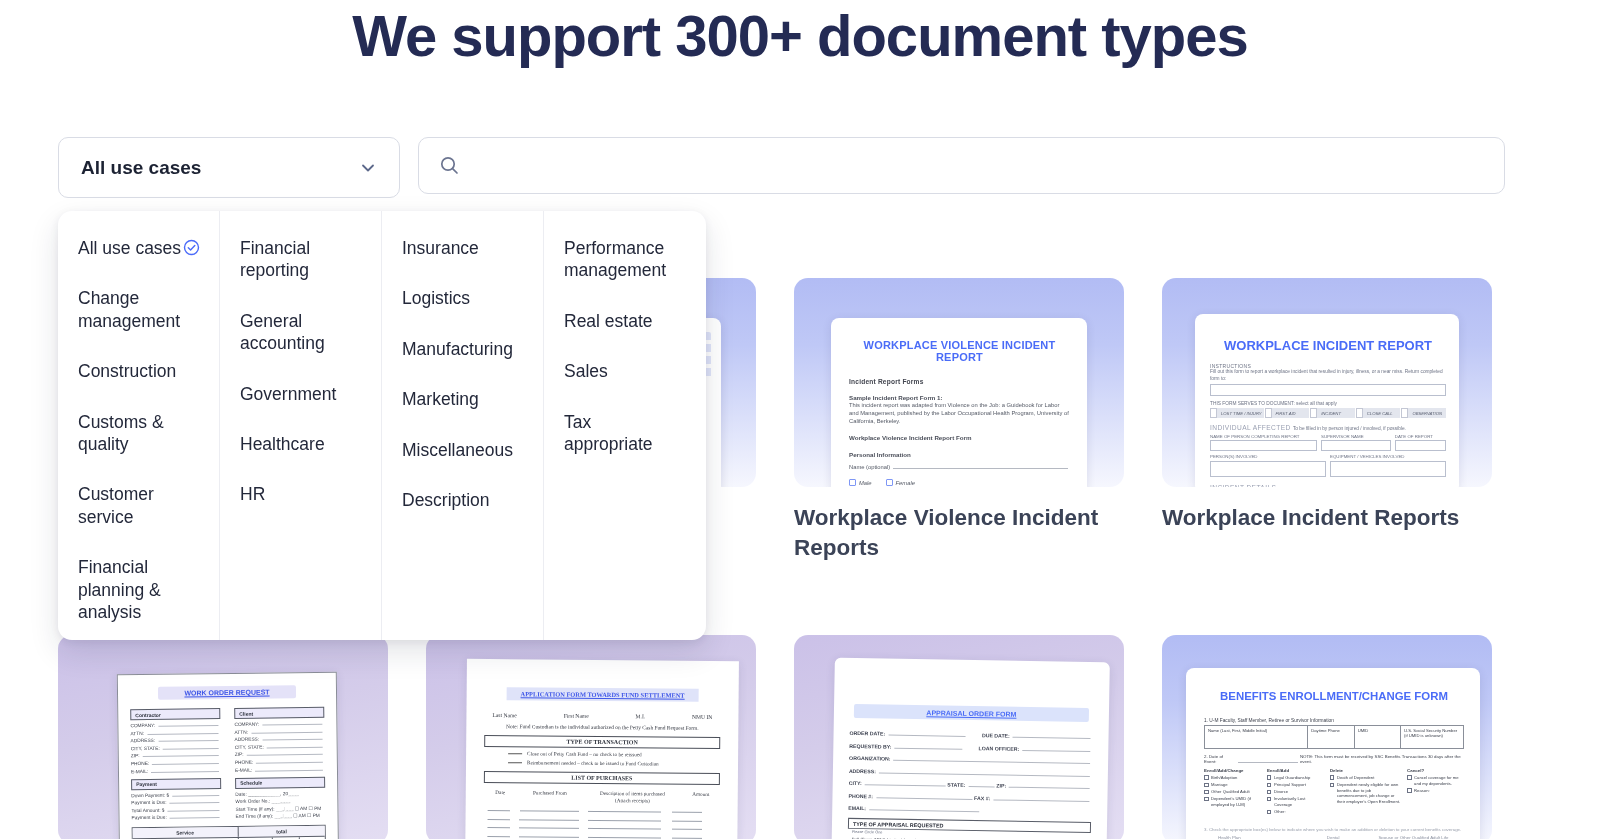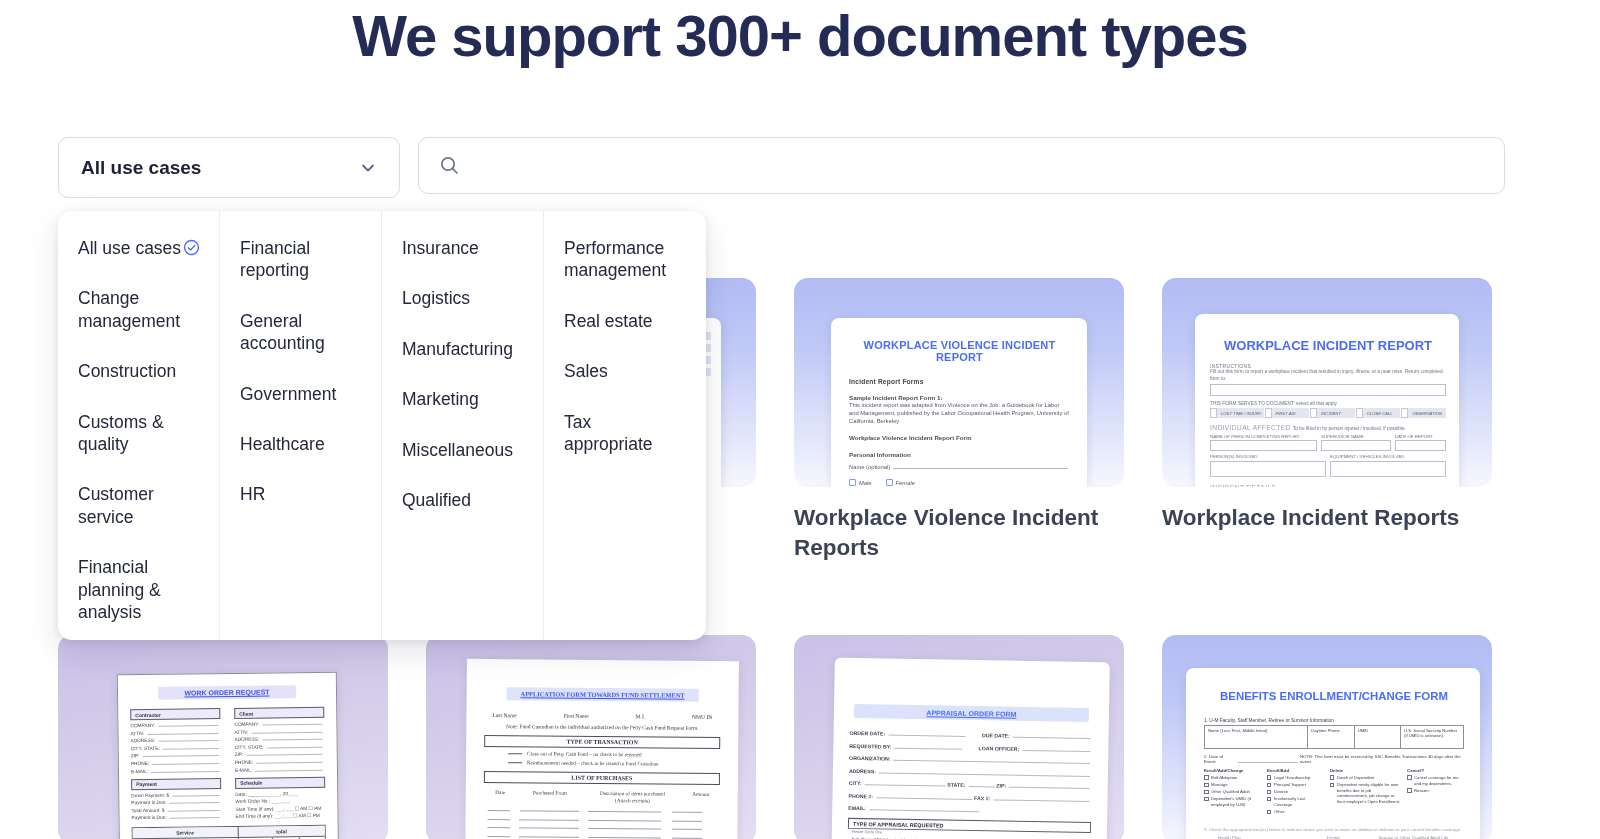--- a/index.html
+++ b/index.html
@@ -254,21 +254,21 @@
     </div>
       <div class="menu-item">
       <span class="mi-label">Marketing</span>
 
     </div>
       <div class="menu-item">
       <span class="mi-label">Miscellaneous</span>
 
     </div>
       <div class="menu-item">
-      <span class="mi-label">Qualified</span>
+      <span class="mi-label">Description</span>
 
     </div>
     </div>
   <div class="menu-col">
       <div class="menu-item">
       <span class="mi-label">Performance
 management</span>
 
     </div>
       <div class="menu-item">

